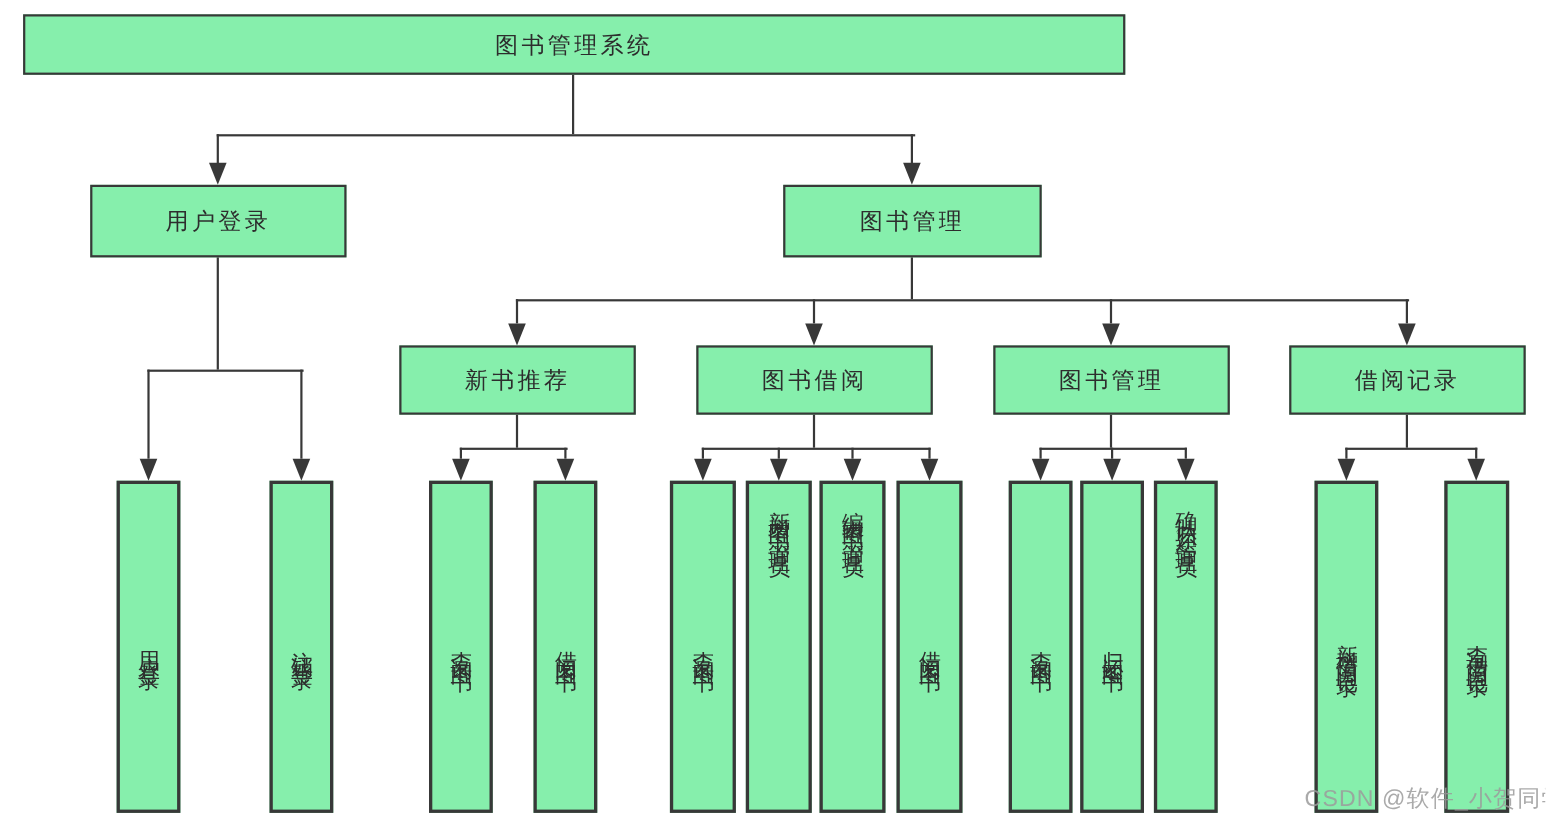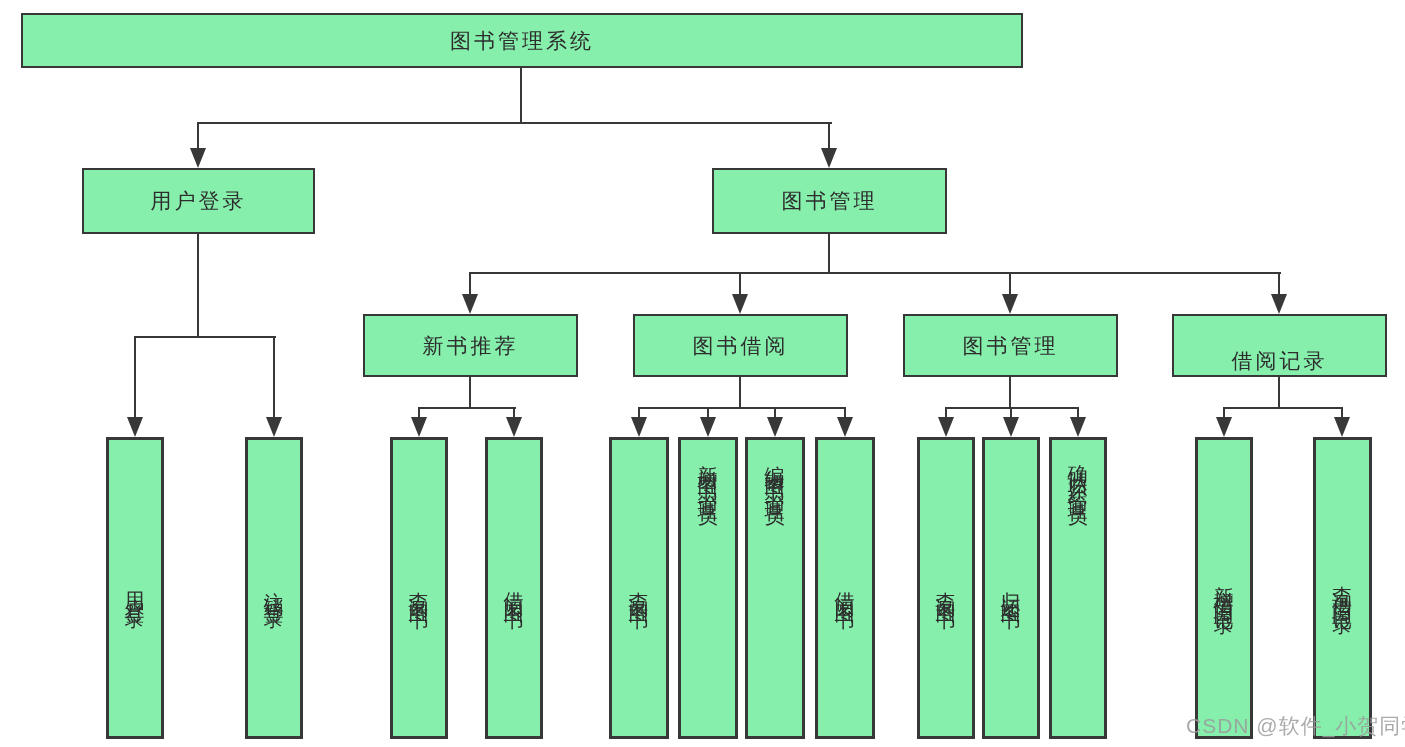--- a/index.html
+++ b/index.html
@@ -93,21 +93,21 @@
 
   <div class="box hbox" style="left:363px; top:314px; width:215px; height:63px;">
     <span>新书推荐</span>
   </div>
   <div class="box hbox" style="left:633px; top:314px; width:215px; height:63px;justify-content:center;">
     <span>图书借阅</span>
   </div>
   <div class="box hbox" style="left:903px; top:314px; width:215px; height:63px;">
     <span>图书管理</span>
   </div>
-  <div class="box hbox" style="left:1172px; top:314px; width:215px; height:63px;align-items:flex-end;">
+  <div class="box hbox" style="left:1172px; top:314px; width:215px; height:63px;">
     <span>借阅记录</span>
   </div>
 
   <div class="line" style="left:469px; top:377px; width:2px; height:30px;"></div>
   <div class="line" style="left:418px; top:407px; width:98px; height:2px;"></div>
   <div class="line" style="left:418px; top:407px; width:2px; height:10px;"></div>
   <div class="arrow" style="left:411px; top:417px;"></div>
   <div class="line" style="left:513px; top:407px; width:2px; height:10px;"></div>
   <div class="arrow" style="left:506px; top:417px;"></div>
 

